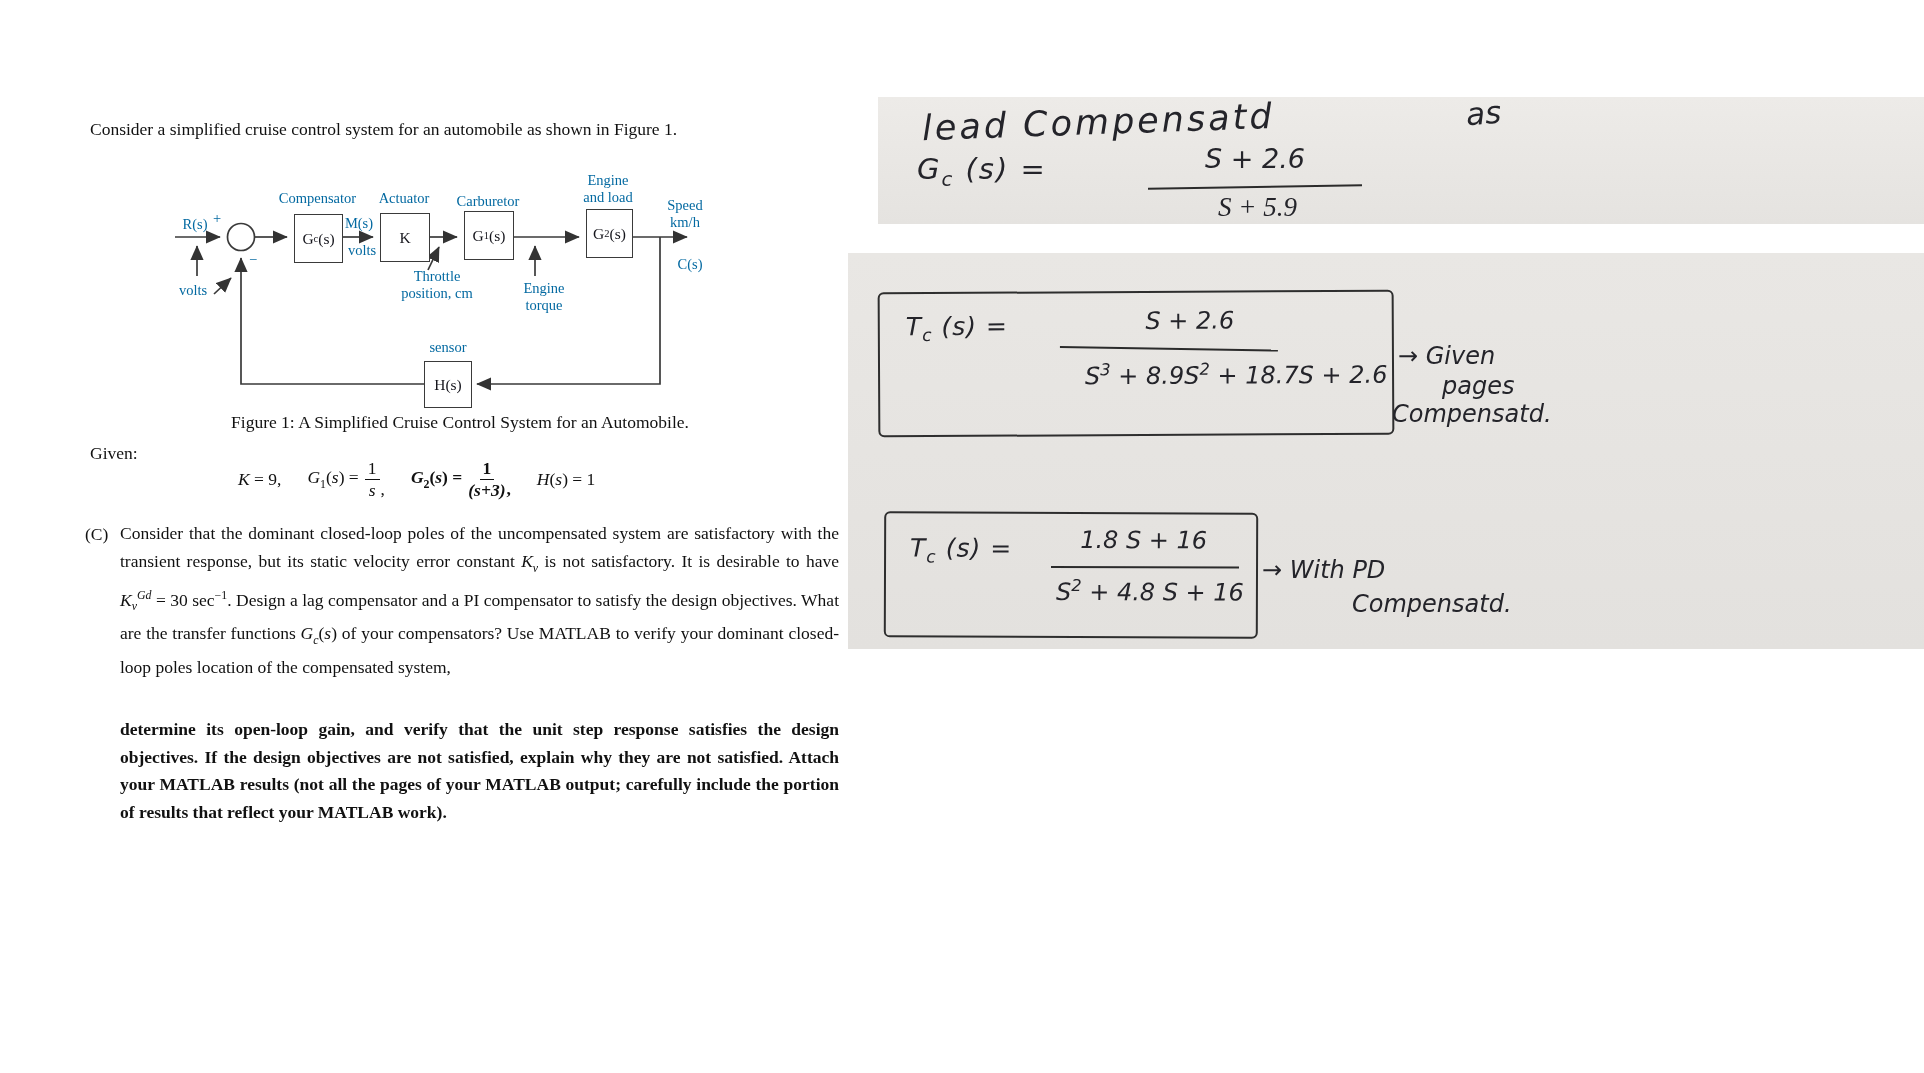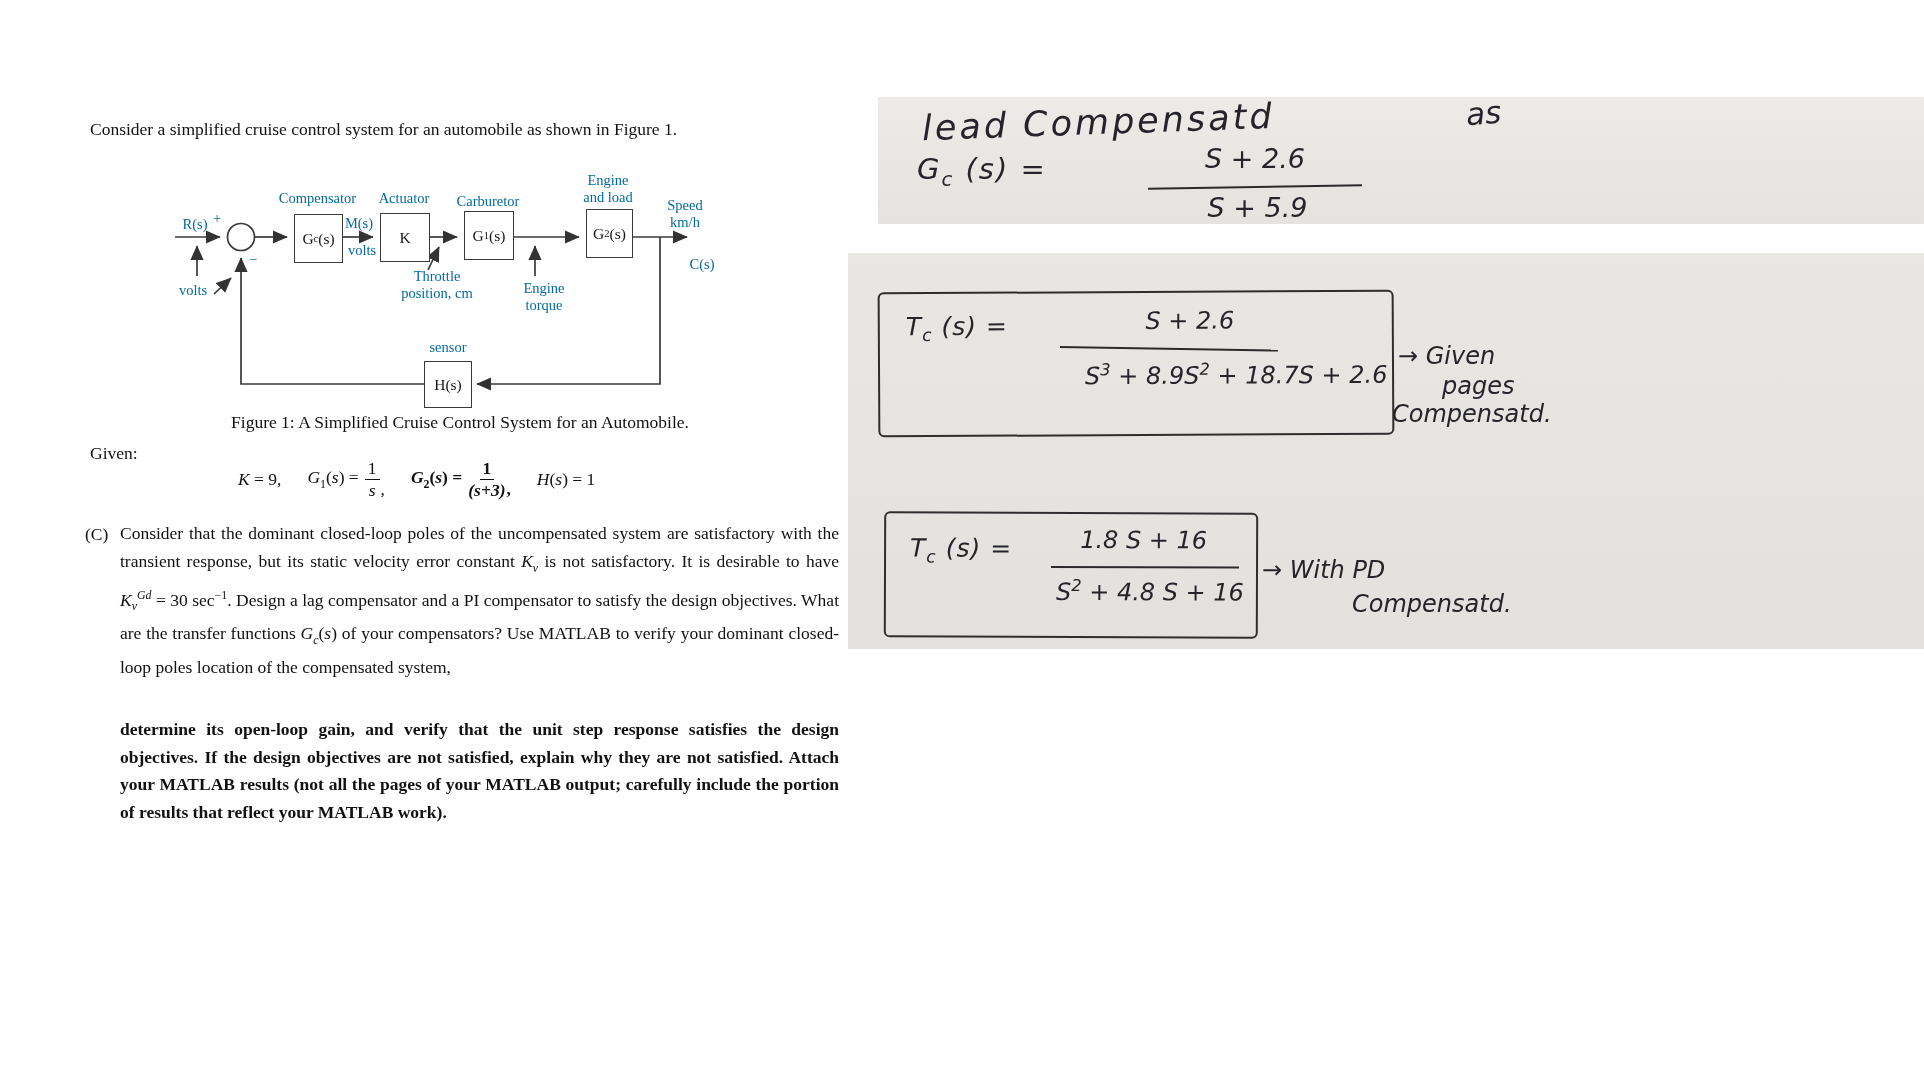--- a/index.html
+++ b/index.html
@@ -80,21 +80,21 @@
   <div class="lbl" style="left:484px;top:25px;width:62px;">
     <div>Speed</div>
     <div>km/h</div>
   </div>
   <div class="lbl" style="left:6px;top:44px;width:38px;">R(s)</div>
   <div class="lbl" style="left:43px;top:38px;">+</div>
   <div class="lbl" style="left:79px;top:79px;">−</div>
   <div class="lbl" style="left:2px;top:110px;width:42px;">volts</div>
   <div class="lbl" style="left:170px;top:43px;width:38px;">M(s)</div>
   <div class="lbl" style="left:172px;top:70px;width:40px;">volts</div>
-  <div class="lbl" style="left:512px;top:84px;width:40px;">C(s)</div>
+  <div class="lbl" style="left:500px;top:84px;width:40px;">C(s)</div>
   <div class="lbl" style="left:252px;top:167px;width:52px;">sensor</div>
   <div class="lbl" style="left:212px;top:96px;width:110px;">
     <div>Throttle</div>
     <div>position, cm</div>
   </div>
   <div class="lbl" style="left:344px;top:108px;width:60px;">
     <div>Engine</div>
     <div>torque</div>
   </div>
 
@@ -147,21 +147,21 @@
 
 <div class="band band1"></div>
 <div class="band band2"></div>
 
 <div class="abs hw" style="left:922px;top:102px;font-size:35px;letter-spacing:3px;transform:rotate(-2deg);">lead   Compensatd</div>
 <div class="abs hw" style="left:1466px;top:95px;font-size:31px;transform:rotate(-4deg);">as</div>
 
 <div class="abs hw" style="left:903px;top:152px;font-size:29px;letter-spacing:2px;margin-left:14px;"><span>G</span><sub>c</sub><span> (s) =</span></div>
 <div class="abs hw hw-num" style="left:1150px;top:143px;width:210px;font-size:27px;">S + 2.6</div>
 <div class="hline" style="left:1148px;top:186px;width:214px;transform:rotate(-1deg);"></div>
-<div class="abs hw hw-den" style="left:1155px;top:192px;width:205px;font-size:27px;">S + 5.9</div>
+<div class="abs hw hw-den" style="left:1155px;top:192px;width:205px;font-size:27px;font-family:Liberation Serif, serif;">S + 5.9</div>
 
 <div class="hbox" style="left:878px;top:291px;width:512px;height:141px;transform:rotate(-0.3deg);">
   <div class="abs hw" style="left:26px;top:18px;font-size:25px;letter-spacing:1px;"><span>T</span><sub>c</sub><span> (s)   =</span></div>
   <div class="abs hw hw-num" style="left:235px;top:14px;width:150px;font-size:24px;">S + 2.6</div>
   <div class="hline" style="left:180px;top:55px;width:218px;transform:rotate(1.2deg);"></div>
   <div class="abs hw" style="left:205px;top:67px;font-size:24px;"><span>S</span><sup>3</sup><span> + 8.9S</span><sup>2</sup><span> + 18.7S + 2.6</span></div>
 </div>
 <div class="abs hw" style="left:1398px;top:342px;font-size:24px;">→ Given</div>
 <div class="abs hw" style="left:1442px;top:372px;font-size:24px;">pages</div>
 <div class="abs hw" style="left:1392px;top:400px;font-size:24px;">Compensatd.</div>

